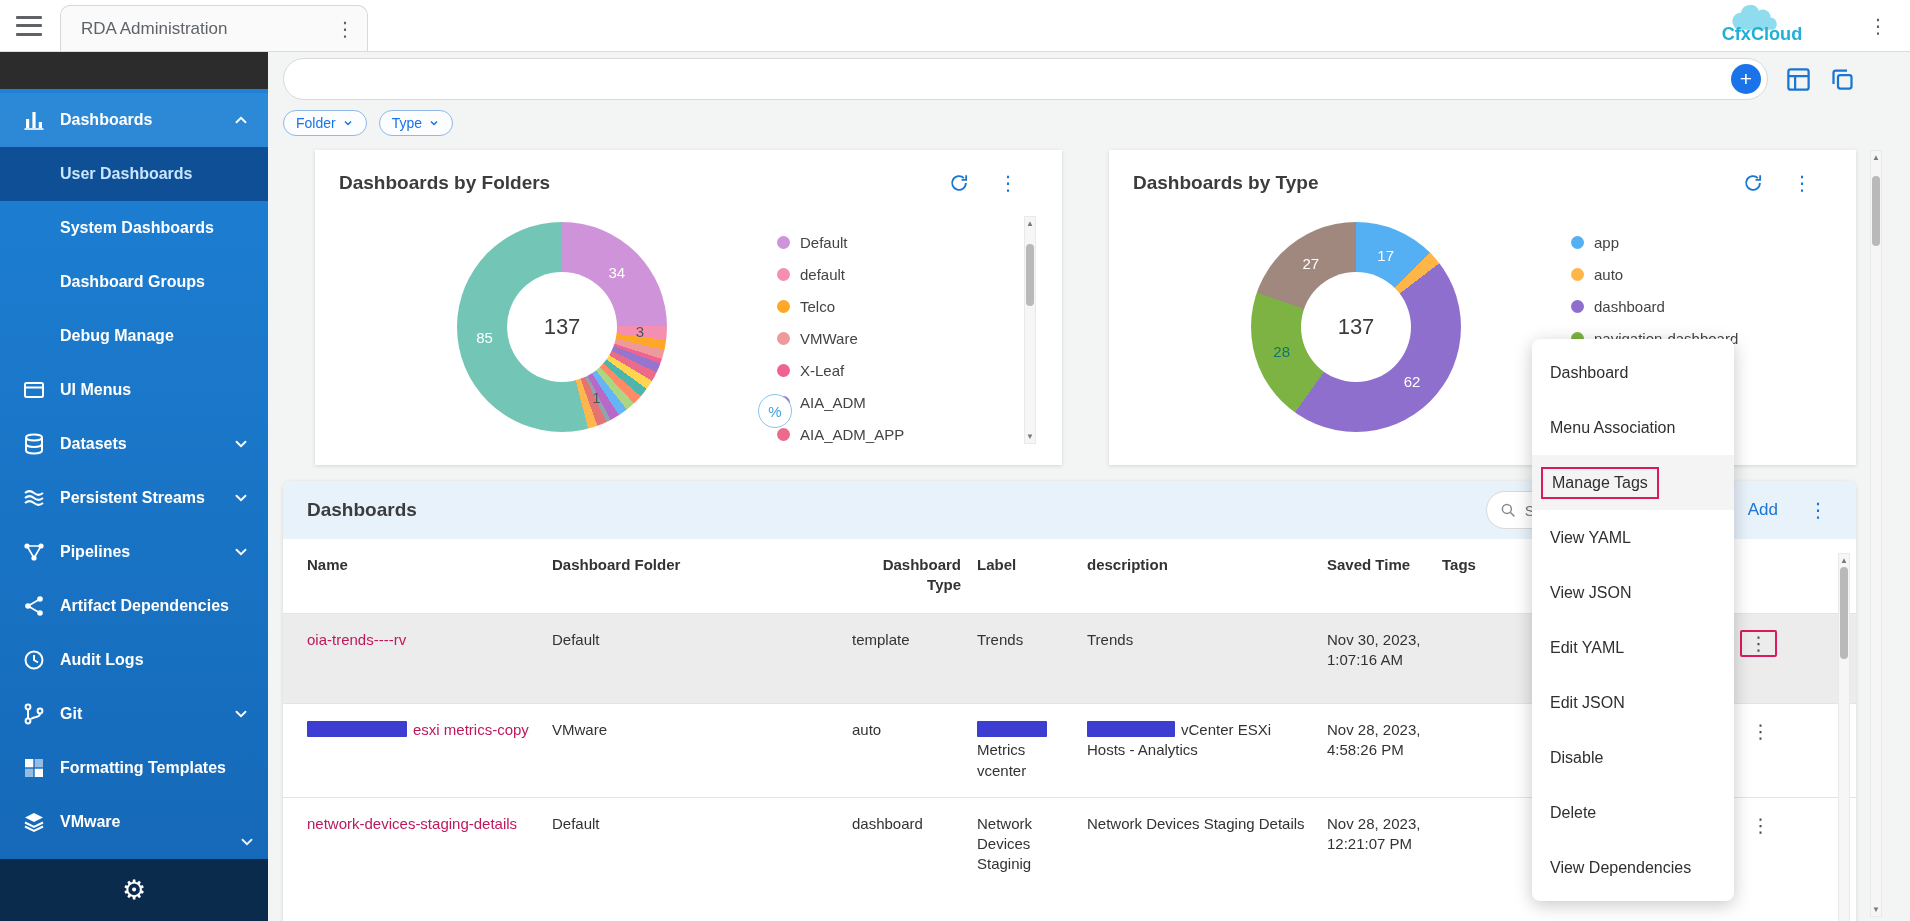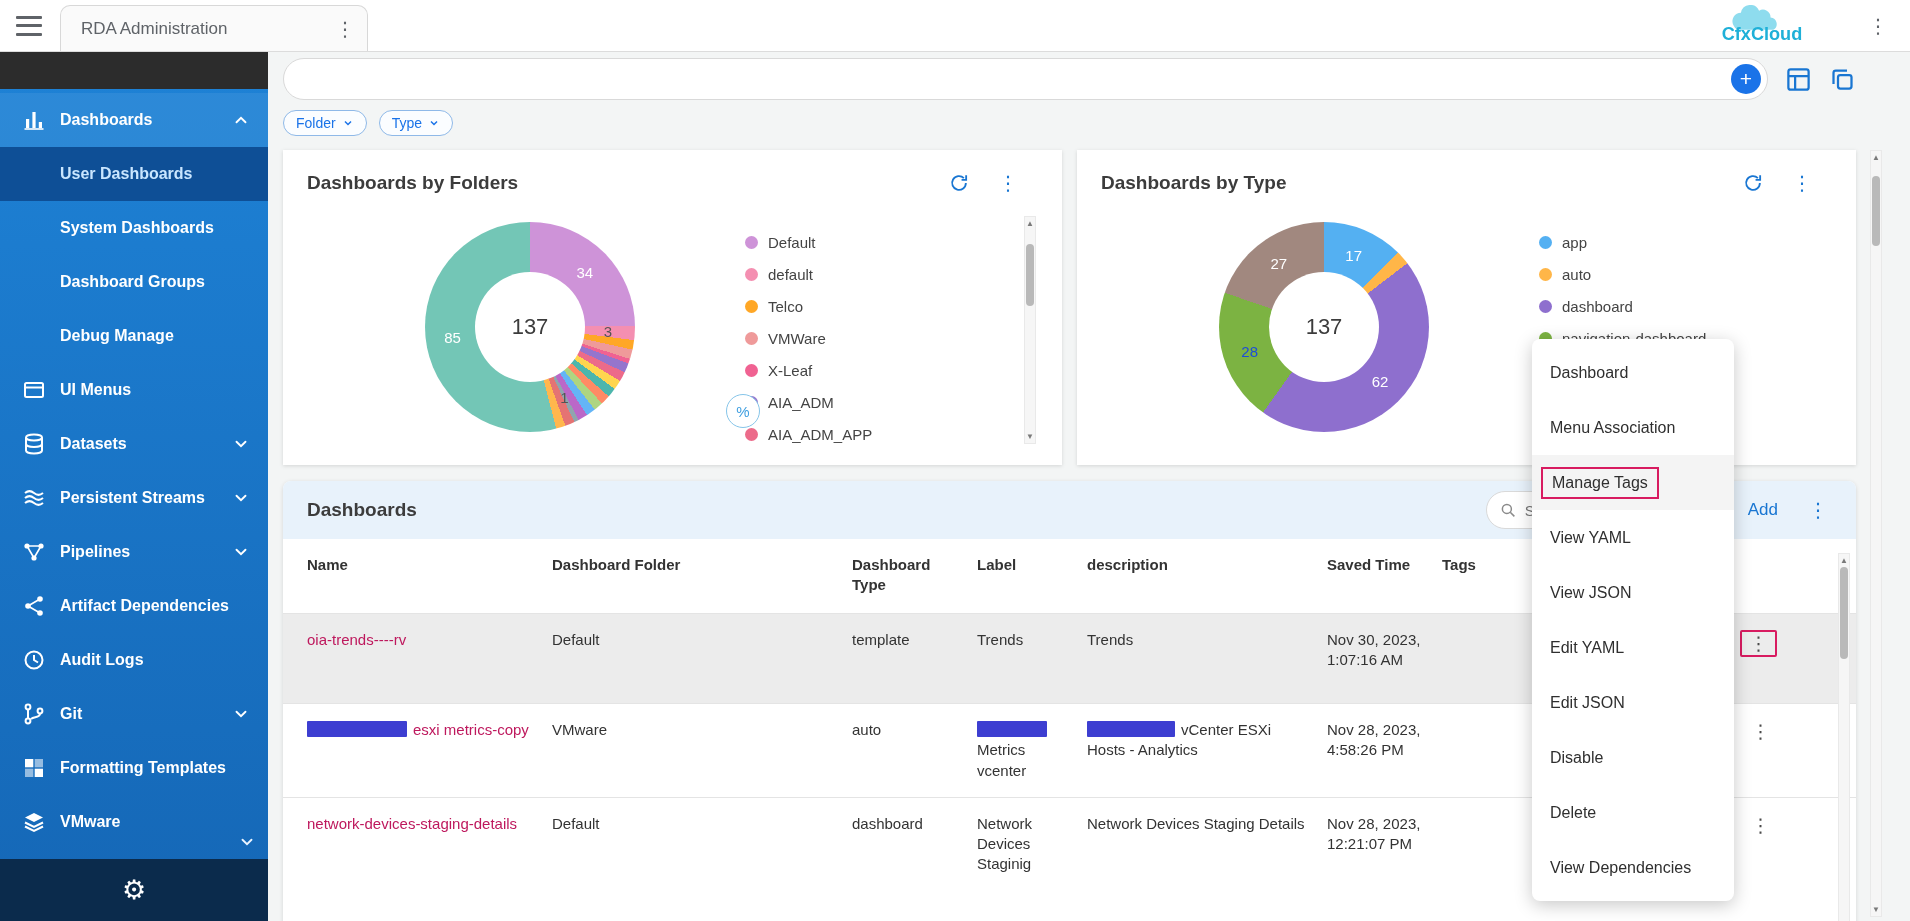--- a/index.html
+++ b/index.html
@@ -51,21 +51,21 @@
               background:#1a73e8; color:#fff; font-size:21px; line-height:28px; cursor:pointer; }
   .tool-icon { width:27px; height:27px; color:#1976d2; margin-left:17px; cursor:pointer; }
   .tool-icon svg { width:27px; height:27px; display:block; }
 
   .chips-row { display:flex; gap:12px; margin-top:10px; }
   .chip { display:flex; align-items:center; gap:6px; border:1px solid #8fb9e8; background:#fbfdff; color:#1a73e8;
           font-size:14px; padding:4px 12px; border-radius:15px; cursor:pointer; }
   .chip svg { width:12px; height:12px; }
 
   .cards-row { display:flex; gap:15px; margin-top:14px; }
-  .card { flex:1; height:315px; background:#fff; border-radius:0; box-shadow:0 1px 4px rgba(0,0,0,0.13); position:relative; }
+  .card { flex:1; height:315px; background:#fff; border-radius:0; box-shadow:0 1px 4px rgba(0,0,0,0.13); position:relative;margin-left:32px; }
   .card-head { display:flex; align-items:center; padding:22px 44px 0 24px; gap:28px; }
   .card-title { font-size:19px; font-weight:600; color:#3c3c3c; flex:1; }
   .icon-btn { width:22px; height:22px; color:#1976d2; cursor:pointer; }
   .icon-btn svg { width:22px; height:22px; display:block; }
 
   .donut { position:absolute; left:142px; top:72px; width:210px; height:210px; }
   .donut-ring { position:absolute; inset:0; border-radius:50%; }
   .donut-center { position:absolute; left:50px; top:50px; width:110px; height:110px; border-radius:50%; background:#fff;
                   display:flex; align-items:center; justify-content:center; font-size:22px; color:#3c3c3c; }
   .slice-label { position:absolute; transform:translate(-50%,-50%); font-size:15px; z-index:2; }
@@ -397,21 +397,21 @@
               <path d="M19.8 3.6v5h-5" fill="none" stroke="currentColor" stroke-width="2"></path>
             </svg>
           </span>
       <span class="kebab blue">⋮</span>
     </div>
     <div class="donut">
       <div class="donut-ring" style="background: conic-gradient(rgb(84, 176, 242) 0deg, rgb(84, 176, 242) 44.6715deg, rgb(255, 182, 72) 44.6715deg, rgb(255, 182, 72) 52.5547deg, rgb(142, 111, 206) 52.5547deg, rgb(142, 111, 206) 215.474deg, rgb(124, 179, 66) 215.474deg, rgb(124, 179, 66) 289.051deg, rgb(161, 136, 127) 289.051deg, rgb(161, 136, 127) 360deg);"></div>
       <div class="donut-center">137</div>
     <span class="slice-label" style="color: rgb(255, 255, 255); left: 134.643px; top: 32.8521px;">17</span>
           <span class="slice-label" style="color: rgb(255, 255, 255); left: 161.095px; top: 159.198px;">62</span>
-          <span class="slice-label" style="color: #1d4ed8; left: 30.7078px; top: 128.763px;">28</span>
+          <span class="slice-label" style="color: #0f766e; left: 30.7078px; top: 128.763px;">28</span>
           <span class="slice-label" style="color: rgb(255, 255, 255); left: 59.7335px; top: 41.4788px;">27</span>
         </div>
     <div class="legend">
           <div class="legend-item">
             <span class="legend-dot" style="background: rgb(84, 176, 242);"></span>
             <span class="legend-label">app</span>
           </div>
           <div class="legend-item">
             <span class="legend-dot" style="background: rgb(255, 182, 72);"></span>
             <span class="legend-label">auto</span>
@@ -441,21 +441,21 @@
           </span>
           <input placeholder="Search" style="">
         </div>
         <a class="add-link">Add</a>
         <span class="kebab blue">⋮</span>
       </div>
     </div>
     <div class="table-colheads">
         <div class="tcell" style="width: 245px;">Name</div>
         <div class="tcell" style="width: 300px;">Dashboard Folder</div>
-        <div class="tcell" style="width: 125px;">Dashboard Type</div>
+        <div class="tcell" style="width: 125px; text-align: right;">Dashboard Type</div>
         <div class="tcell" style="width: 110px;">Label</div>
         <div class="tcell" style="width: 240px;">description</div>
         <div class="tcell" style="width: 115px;">Saved Time</div>
         <div class="tcell" style="width: 150px;">Tags</div>
       </div>
     <div class="table-body">
         <div class="trow selected">
           <div class="tcell" style="width: 245px;"><a class="cell-link">oia-trends----rv</a></div>
           <div class="tcell" style="width: 300px;"><span>Default</span></div>
           <div class="tcell" style="width: 125px;"><span>template</span></div>

